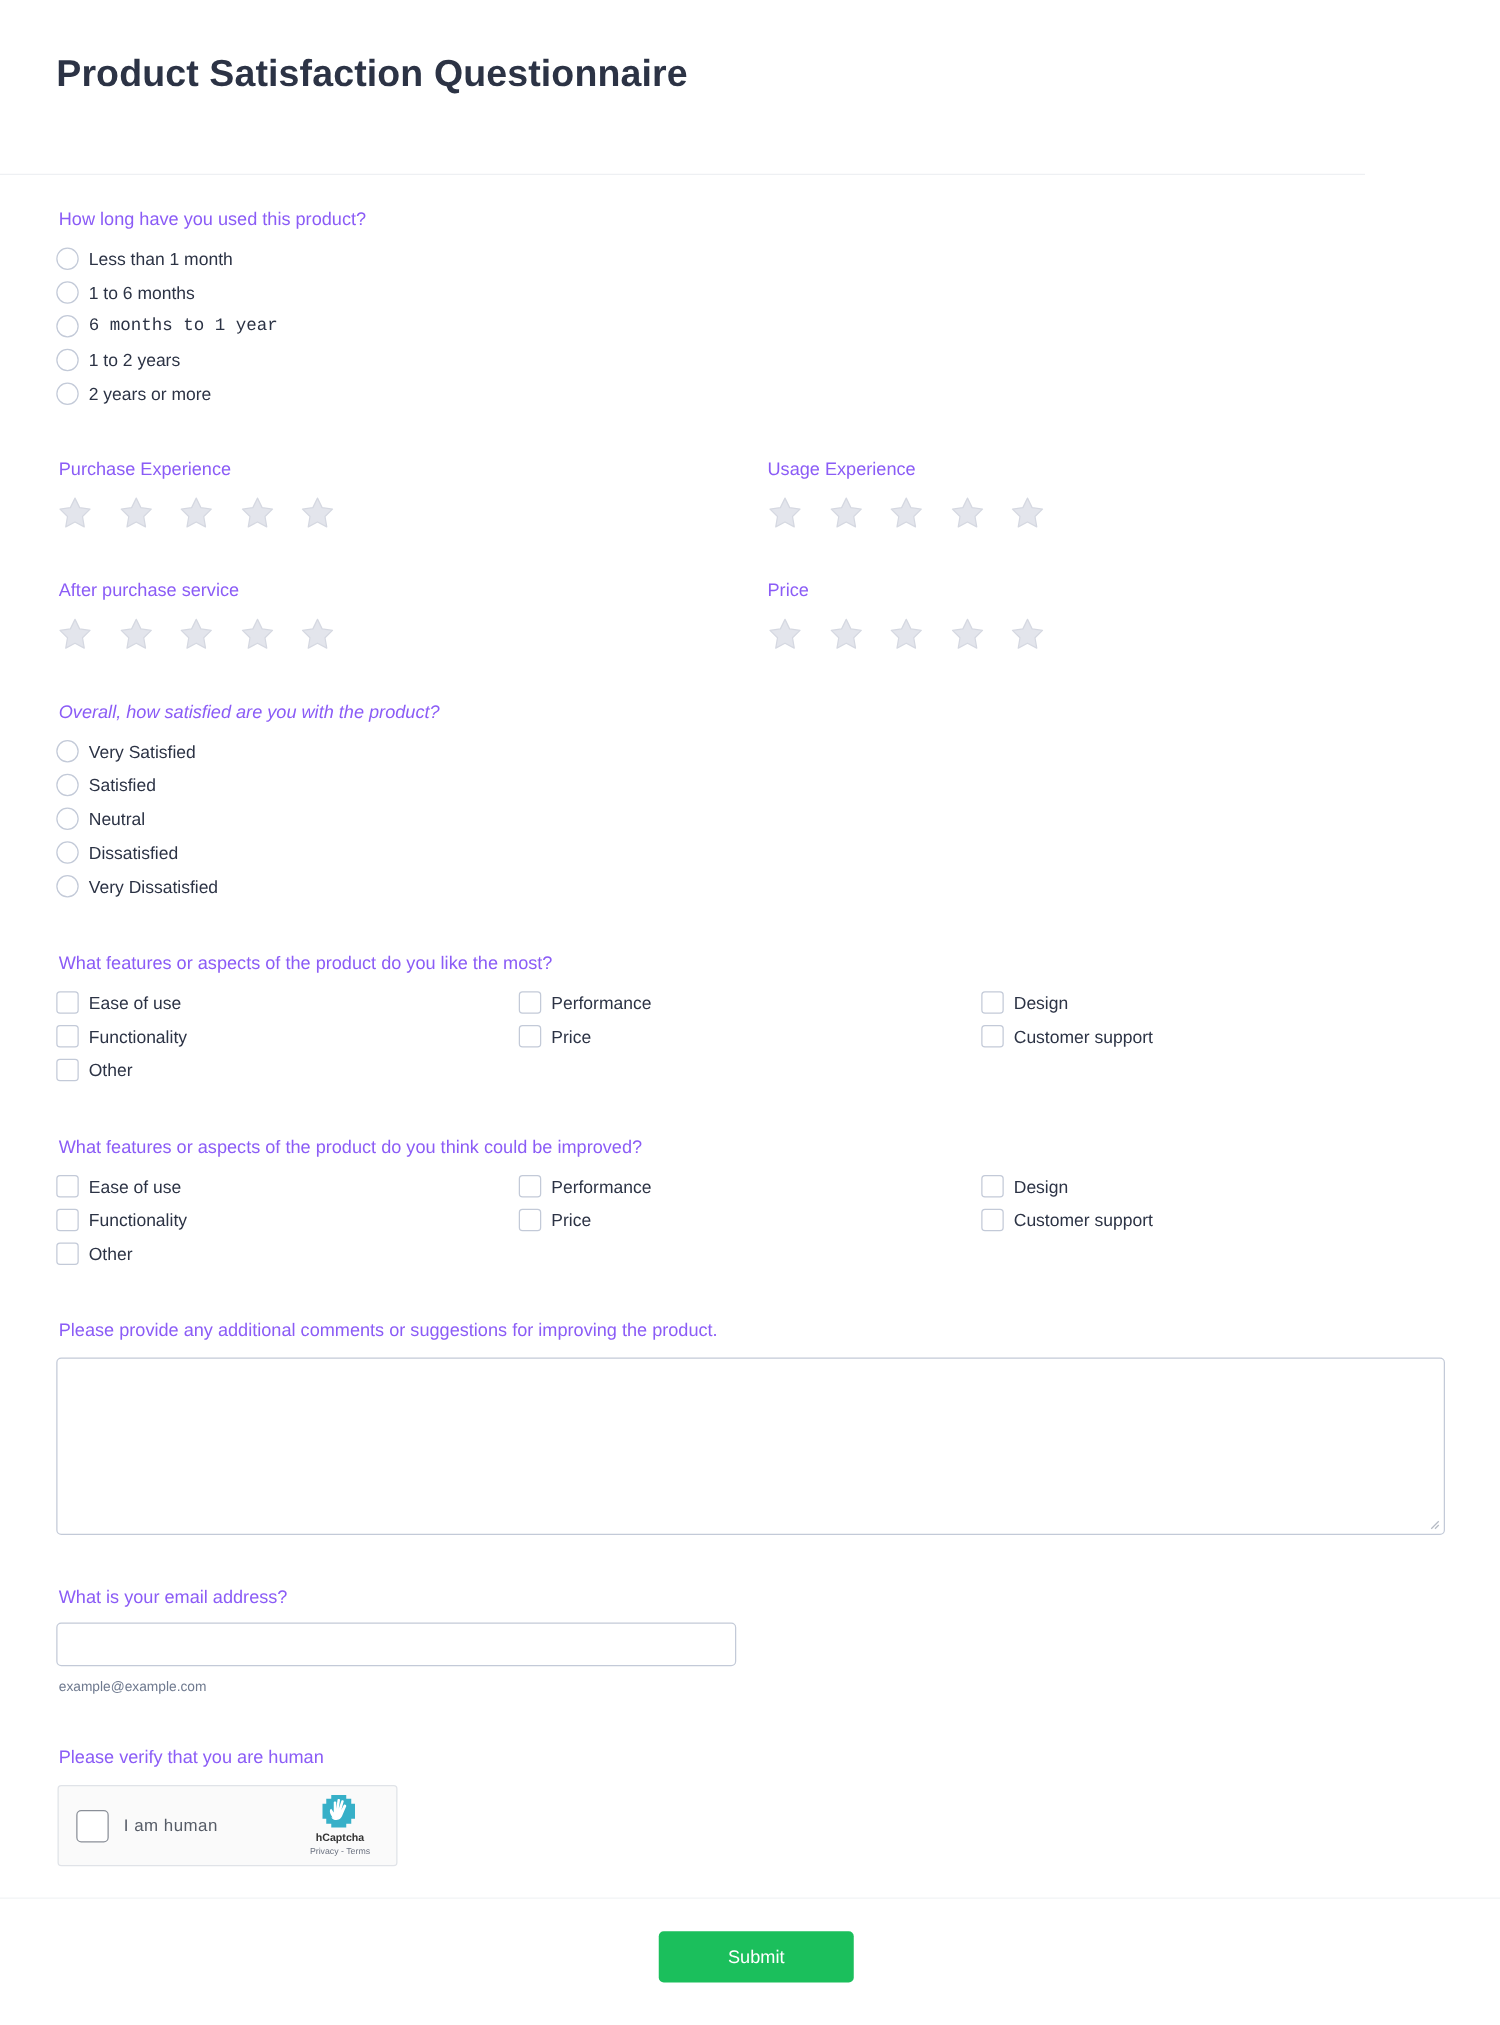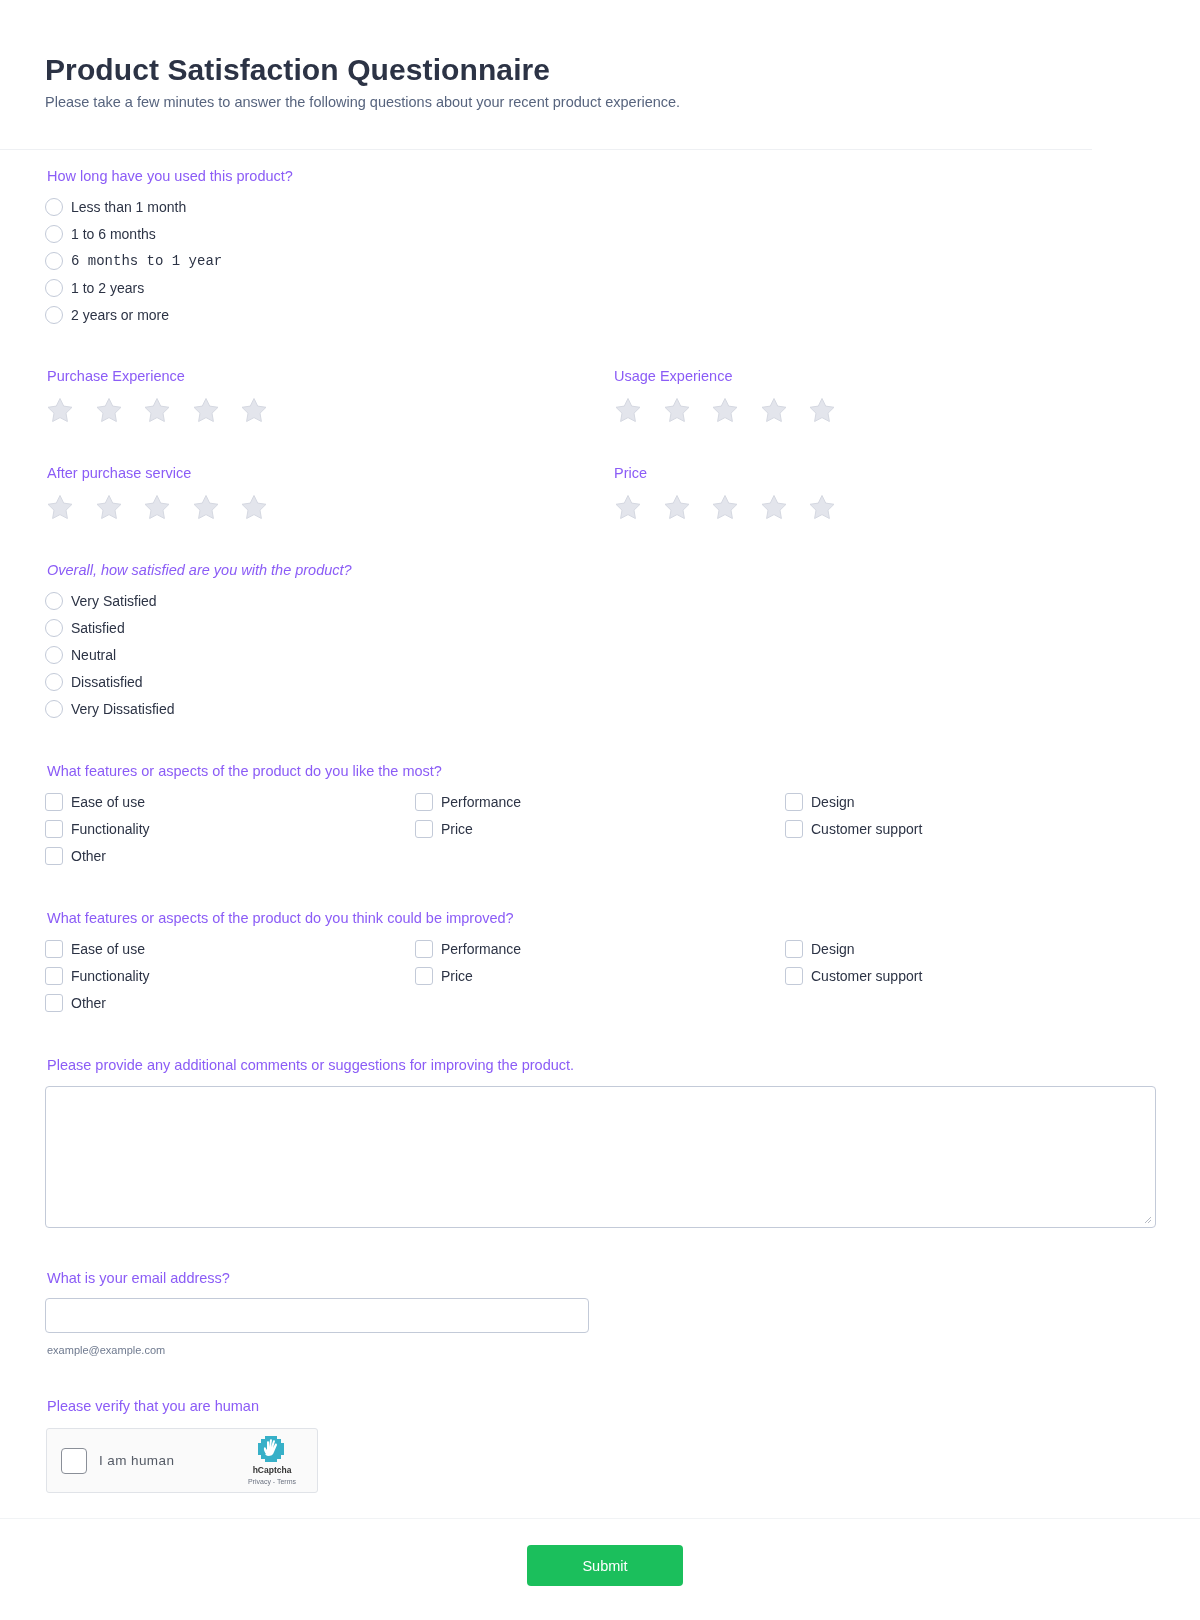--- a/index.html
+++ b/index.html
@@ -1,19 +1,19 @@
 <!DOCTYPE html>
 <html><head>
 <meta charset="utf-8">
 <style>
   * { box-sizing: border-box; margin: 0; padding: 0; }
   html, body { width: 1200px; height: 1620px; background: #ffffff; }
   body { font-family: "Liberation Sans", "DejaVu Sans", sans-serif; color: #2c3345; position: relative; overflow: hidden; }
 
-  .header { position: absolute; left: 0; top: 17px; width: 1092px; height: 133px; border-bottom: 1px solid #eef0f3; }
+  .header { position: absolute; left: 0; top: 7px; width: 1092px; height: 133px; border-bottom: 1px solid #eef0f3; }
   .title { position: absolute; left: 45px; top: 36px; font-size: 30px; font-weight: bold; color: #2c3345; letter-spacing: 0.1px; }
   .subtitle { position: absolute; left: 45px; top: 77px; font-size: 14.5px; color: #57647e; }
 
   .qlabel { position: absolute; left: 47px; font-size: 14.5px; color: #8b5cf6; }
 
   .opt { position: absolute; display: flex; align-items: center; height: 20px; cursor: pointer; }
   .radio { width: 18px; height: 18px; border: 1px solid #c3cad8; border-radius: 50%; background: #fff; flex: none; }
   .checkbox { width: 18px; height: 18px; border: 1px solid #c3cad8; border-radius: 3px; background: #fff; flex: none; }
   .opt-label { margin-left: 8px; font-size: 14px; color: #2c3345; }
 
@@ -35,21 +35,20 @@
   .captcha-links { position: absolute; left: 190px; top: 49px; width: 70px; text-align: center; font-size: 7px; color: #6b7280; }
 
   .divider { position: absolute; left: 0; top: 1518px; width: 1200px; height: 1px; background: #f1f3f5; }
   .submit { position: absolute; left: 527px; top: 1545px; width: 156px; height: 41px; background: #1bbf5c; color: #fff; border: none; border-radius: 4px; font-family: "Liberation Sans", sans-serif; font-size: 14.5px; cursor: pointer; }
 </style>
 </head>
 <body>
 
 <div class="header">
   <h1 class="title">Product Satisfaction Questionnaire</h1>
-  <p class="subtitle">Please take a few minutes to answer the following questions about your recent product experience.</p>
 </div>
 
 <div class="qlabel" style="top:168px;">How long have you used this product?</div>
 <label class="opt" style="left:45px; top:197px;align-items:center;">
   <span class="radio"></span>
   <span class="opt-label">Less than 1 month</span>
 </label>
 <label class="opt" style="left:45px; top:224px;">
   <span class="radio"></span>
   <span class="opt-label">1 to 6 months</span>

